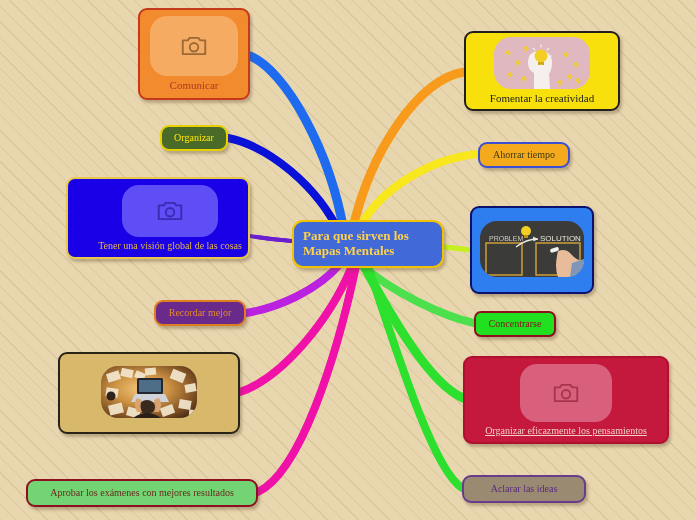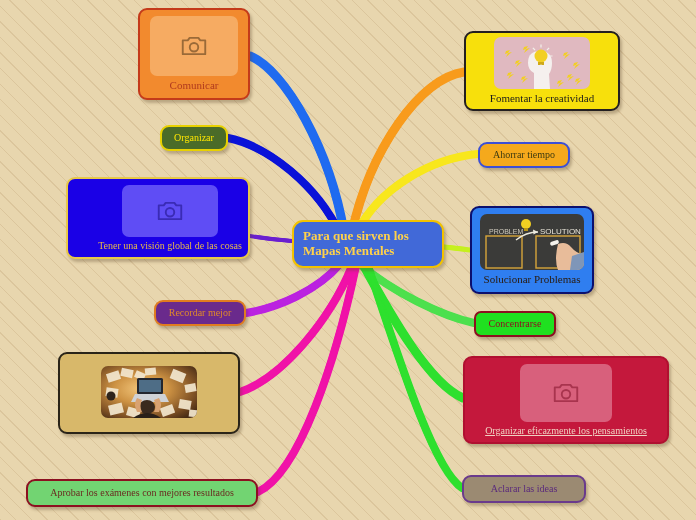--- a/index.html
+++ b/index.html
@@ -57,21 +57,21 @@
     border-radius: 11px;
     font-weight: bold;
     justify-content: center;
   }
   .node.central .label {
     white-space: normal;
     text-align: left;
     padding-left: 9px;
   }
   .thumb {
-    border-radius: 7px;
+    border-radius: 17px;
     margin-bottom: 3px;
     position: relative;
     overflow: hidden;
     display: flex;
     align-items: center;
     justify-content: center;
   }
   .cam {
     display: block;
   }
@@ -254,21 +254,20 @@
             <text x="60" y="20" fill="#e8e4d8" font-size="8" font-family="&quot;Liberation Sans&quot;, sans-serif">SOLUTION</text>
             <circle cx="46" cy="10" r="5" fill="#f2cf22"></circle>
             <rect x="44" y="14" width="4" height="3" fill="#b99416"></rect>
             <path d="M36 26 Q46 18 58 18" fill="none" stroke="#eceade" stroke-width="1.4"></path>
             <path d="M58 18 l-5 -2.5 l0.5 5 z" fill="#eceade"></path>
             <path d="M78 30 q8 -3 13 3 q5 6 13 8 l0 15 l-26 0 q-4 -10 0 -26 z" fill="#e8bc9a"></path>
             <path d="M92 42 l12 -4 l0 18 l-14 0 z" fill="#7f96b8"></path>
             <rect x="70" y="27" width="9" height="4" rx="2" fill="#f4f2ec" transform="rotate(-18 74 29)"></rect>
           </svg>
         </div>
-        <span class="label">Solucionar Problemas</span>
       </div>
       <div class="node" style="left: 154px; top: 300px; width: 92px; height: 26px; background: rgb(106, 42, 140); border-color: rgb(224, 124, 32); border-width: 2px; color: rgb(224, 138, 42); font-size: 10px;">
         <span class="label">Recordar mejor</span>
       </div>
       <div class="node" style="left: 474px; top: 311px; width: 82px; height: 26px; background: rgb(32, 224, 32); border-color: rgb(140, 16, 32); border-width: 2px; color: rgb(140, 16, 32); font-size: 10px; border-radius: 7px;">
         <span class="label">Concentrarse</span>
       </div>
       <div class="node" style="left: 58px; top: 352px; width: 182px; height: 82px; background: rgb(216, 184, 106); border-color: rgb(42, 36, 24); border-width: 2px; color: rgb(74, 53, 32); font-size: 10px;">
         <div class="thumb" style="width: 96px; height: 52px;">
           <svg viewBox="0 0 96 52" width="96" height="52">

